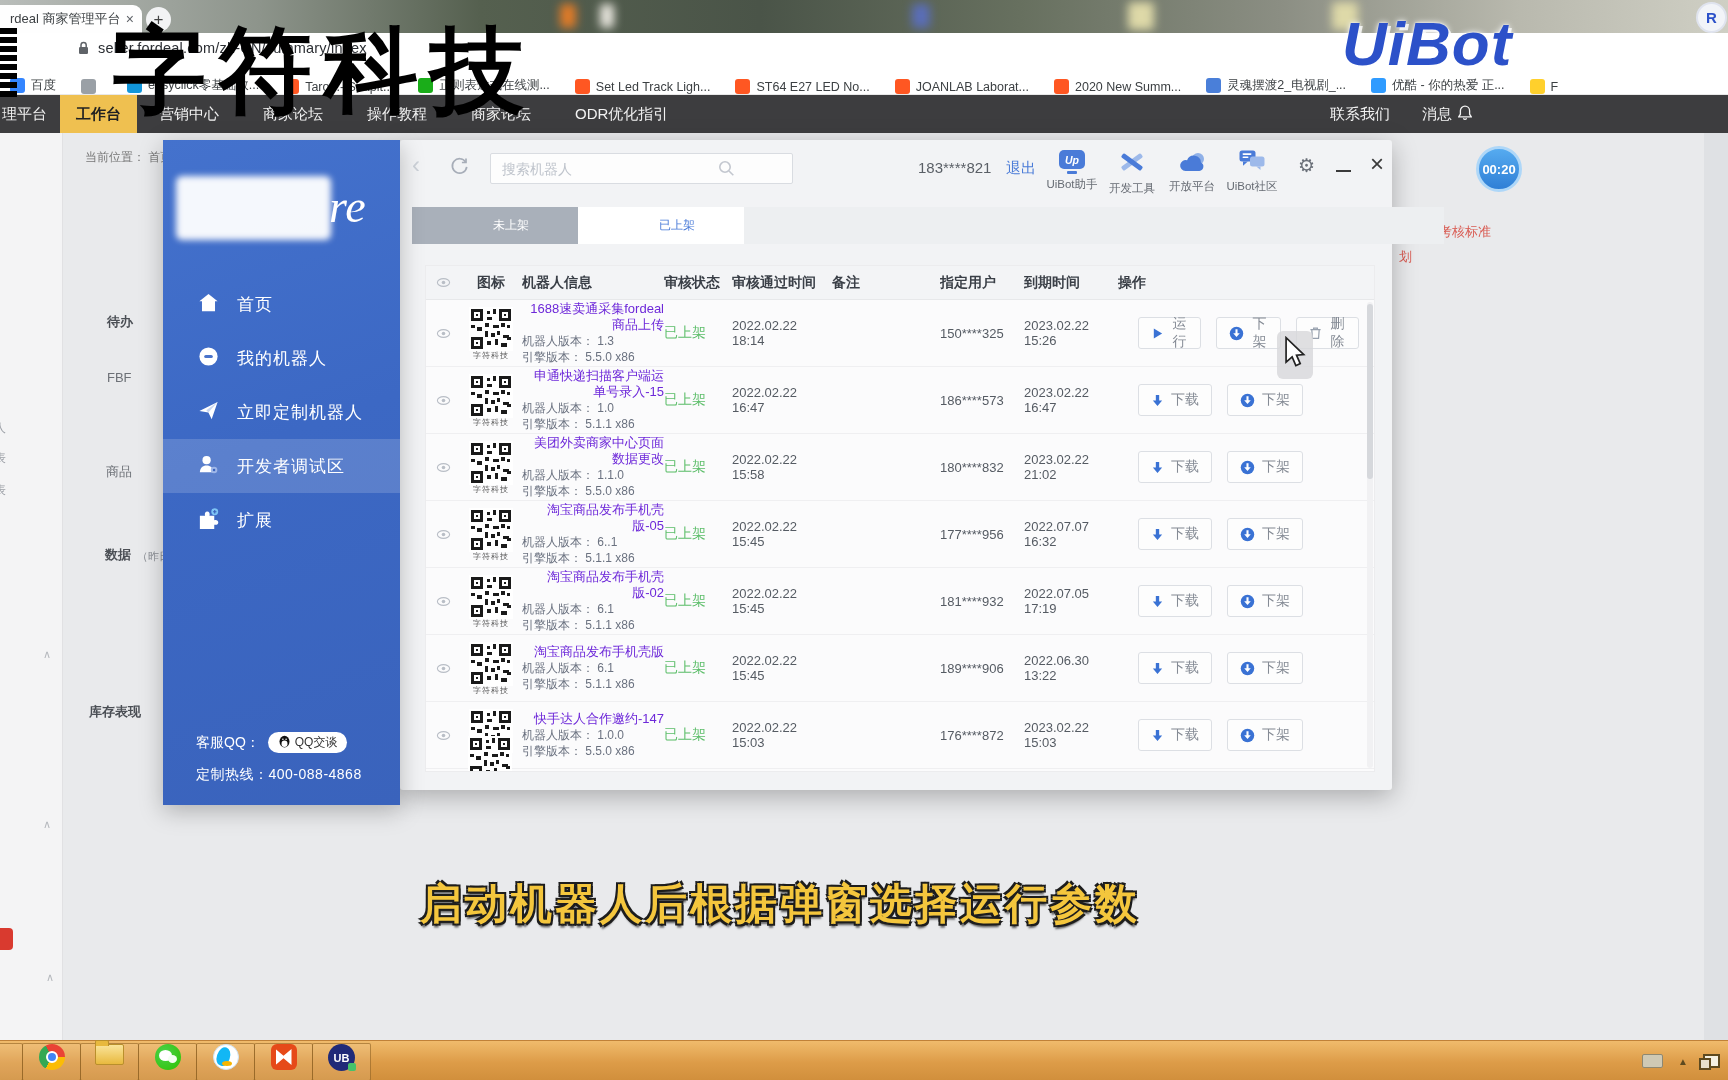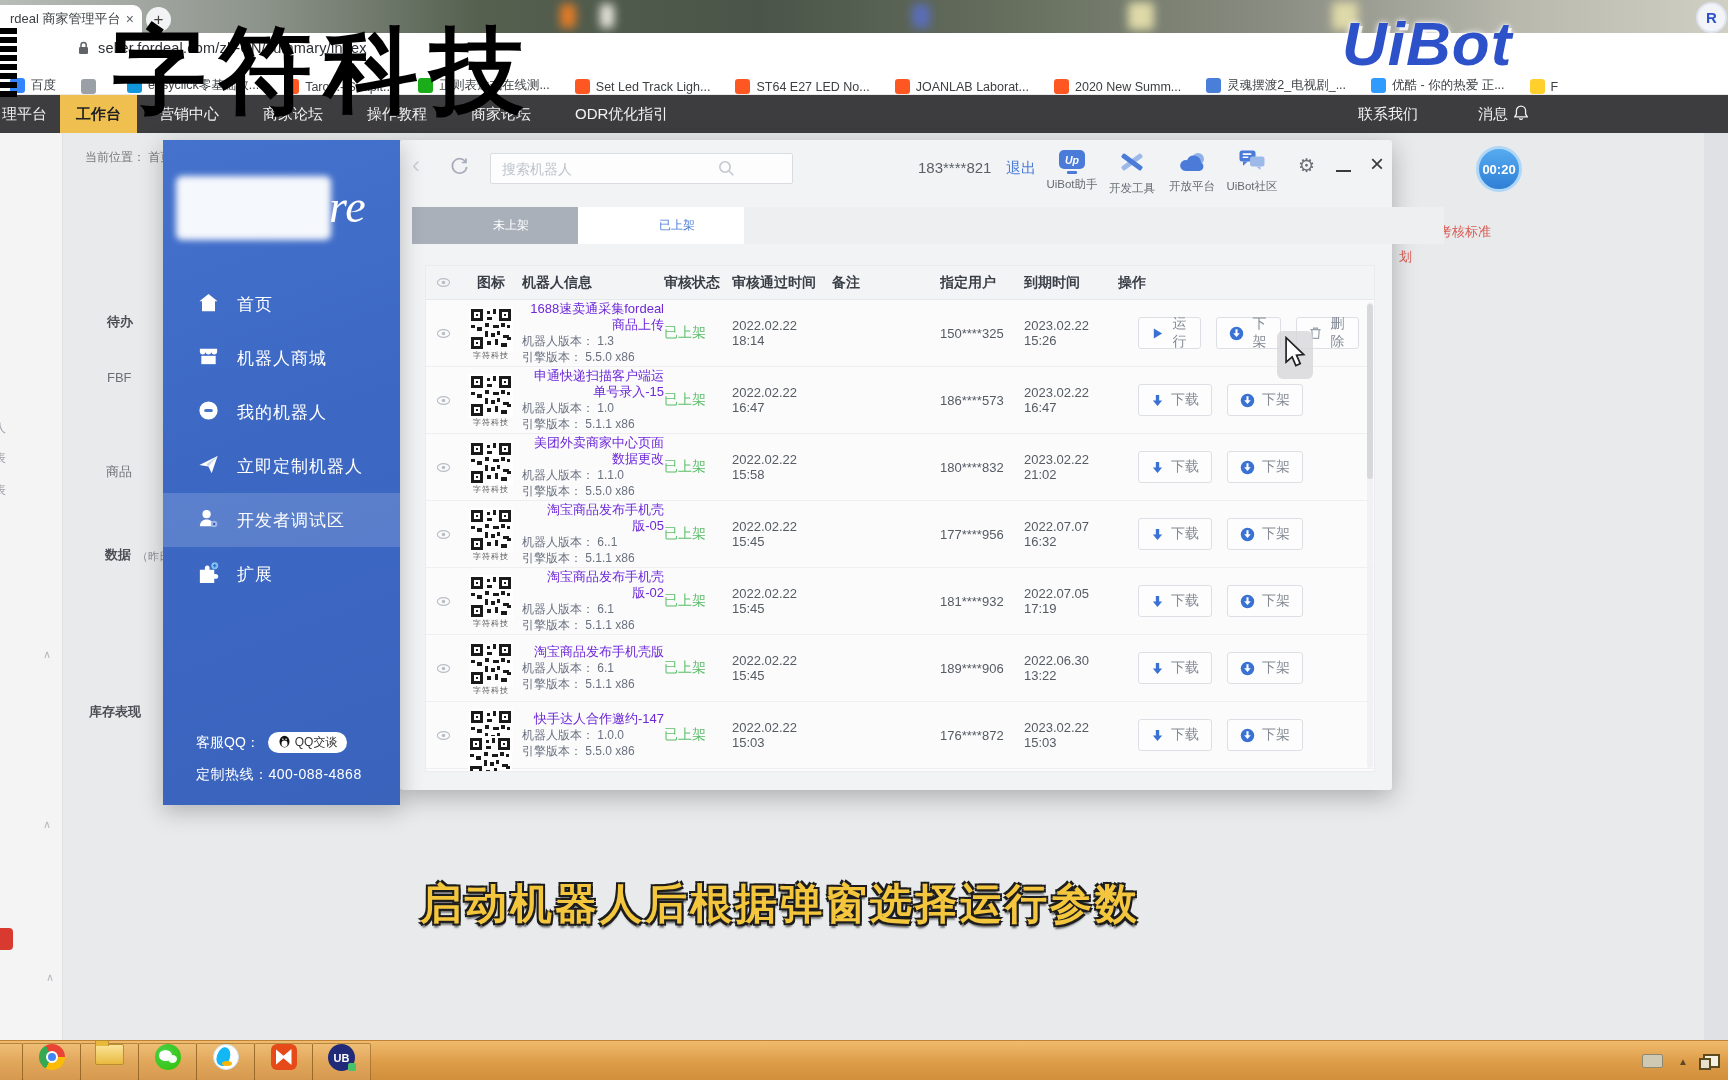--- a/index.html
+++ b/index.html
@@ -34,21 +34,21 @@
     letter-spacing:1px;text-shadow:0 0 2px #fff,0 0 6px #fff,3px 3px 0 rgba(255,255,255,.8);}
   .r-badge{left:1696px;top:2px;width:27px;height:27px;border-radius:50%;background:#f2f4f8;color:#2c51c9;z-index:41;
     display:flex;align-items:center;justify-content:center;font-weight:bold;font-size:15px;border:2px solid #dfe3ee;}
 
   
   .navbar{left:0;top:95px;width:1728px;height:38px;background:#3d3d3f;display:flex;align-items:stretch;z-index:3;}
   .nav-cut{color:#eee;font-size:15px;display:flex;align-items:center;padding-left:2px;width:58px;}
   .nav-item{color:#f2f2f2;font-size:15px;display:flex;align-items:center;padding:0 22px;}
   .nav-item.active{background:#efc050;color:#222;font-weight:bold;padding:0 16px;}
   .nav-right{position:absolute;left:1330px;top:0;height:38px;display:flex;align-items:center;gap:32px;}
-  .nav-right .nav-item{padding:0;gap:6px;margin-left:28px;}
+  .nav-right .nav-item{padding:0;gap:6px;}
 
   
   .page{left:0;top:133px;width:1728px;height:907px;background:#e9eaec;z-index:1;}
   .leftpanel{position:absolute;left:0;top:0;width:62px;height:907px;background:#f4f4f5;border-right:1px solid #e1e1e3;}
   .crumb{position:absolute;left:85px;top:16px;font-size:12px;color:#777;}
   .pg-label{position:absolute;font-size:13px;color:#4b4f55;font-weight:bold;}
   .pg-label.small{font-size:11px;color:#8a8e94;font-weight:normal;}
   .pg-frag-red{position:absolute;font-size:13px;color:#d95b52;}
   .pg-chev{position:absolute;font-size:11px;color:#b5b8bd;}
   .edge-frag{position:absolute;left:-6px;font-size:12px;color:#9a9ea5;}
@@ -959,27 +959,20 @@
     <div class="sb-logo-re">re</div>
     <div class="sb-menu">
       <div class="sb-item">
         <span><svg width="23" height="23" viewBox="0 0 24 24">
               <path fill="#fff" d="M12 3 2.5 10.8h2.7V21h13.6V10.8h2.7Z"></path>
             </svg></span>
         <span class="sb-label">首页</span>
       </div>
       <div class="sb-item">
         <span><svg width="23" height="23" viewBox="0 0 24 24">
-              <path fill="#fff" d="M3 4h18v3.1c0 1.6-1.1 2.9-3 2.9s-3-1.3-3-2.9C15 8.7 13.9 10 12 10S9 8.7 9 7.1C9 8.7 7.9 10 6 10S3 8.7 3 7.1Z"></path>
-              <path fill="#fff" d="M4.5 11.3h15V20h-15z"></path>
-            </svg></span>
-        <span class="sb-label">机器人商城</span>
-      </div>
-      <div class="sb-item">
-        <span><svg width="23" height="23" viewBox="0 0 24 24">
               <circle cx="12" cy="12" r="9.5" fill="#fff"></circle>
               <rect x="7.5" y="10.4" width="9" height="3.2" rx="1.6" fill="#4a74cb"></rect>
             </svg></span>
         <span class="sb-label">我的机器人</span>
       </div>
       <div class="sb-item">
         <span><svg width="23" height="23" viewBox="0 0 24 24">
               <path fill="#fff" d="M2.5 12.5 21.5 3l-6.2 18-3.4-7z"></path>
               <path fill="#c8d6f2" d="m11.9 14 9.6-11L9.7 11.7z"></path>
             </svg></span>

